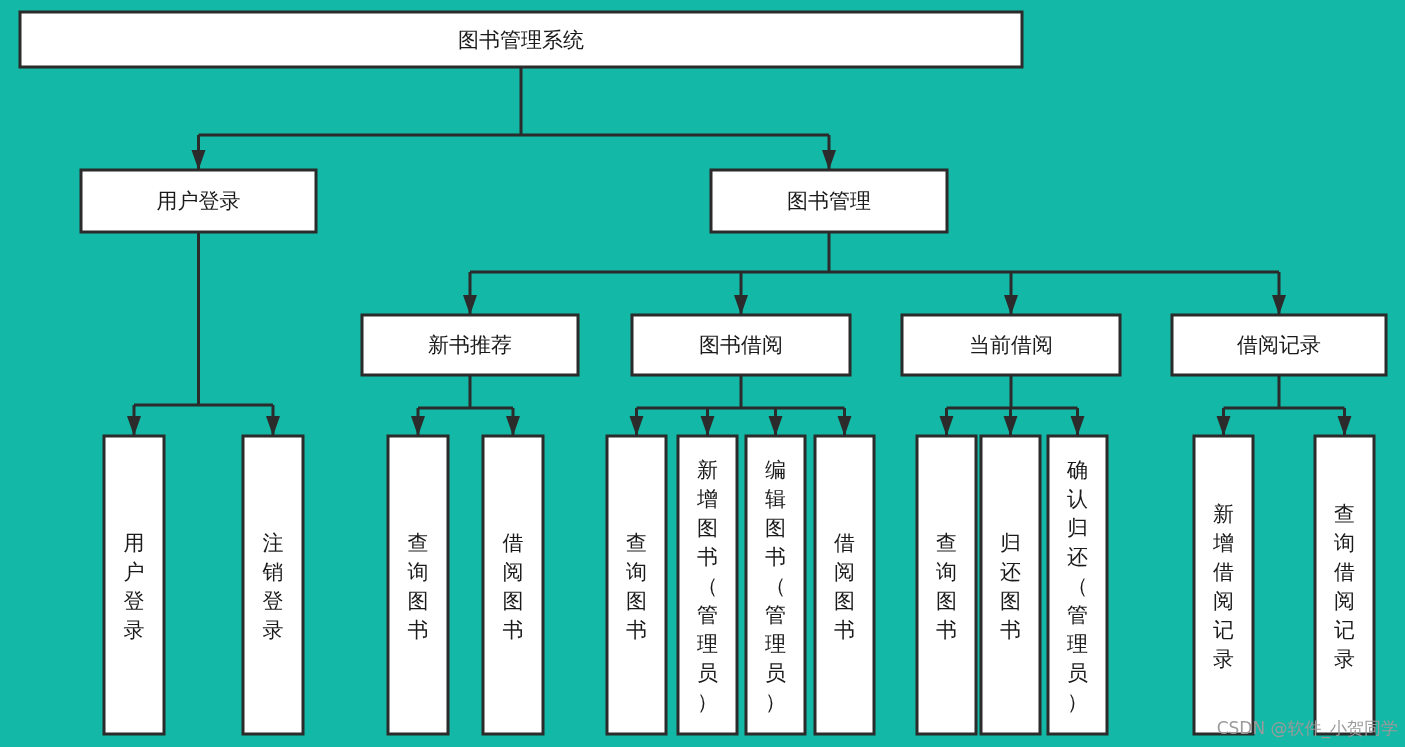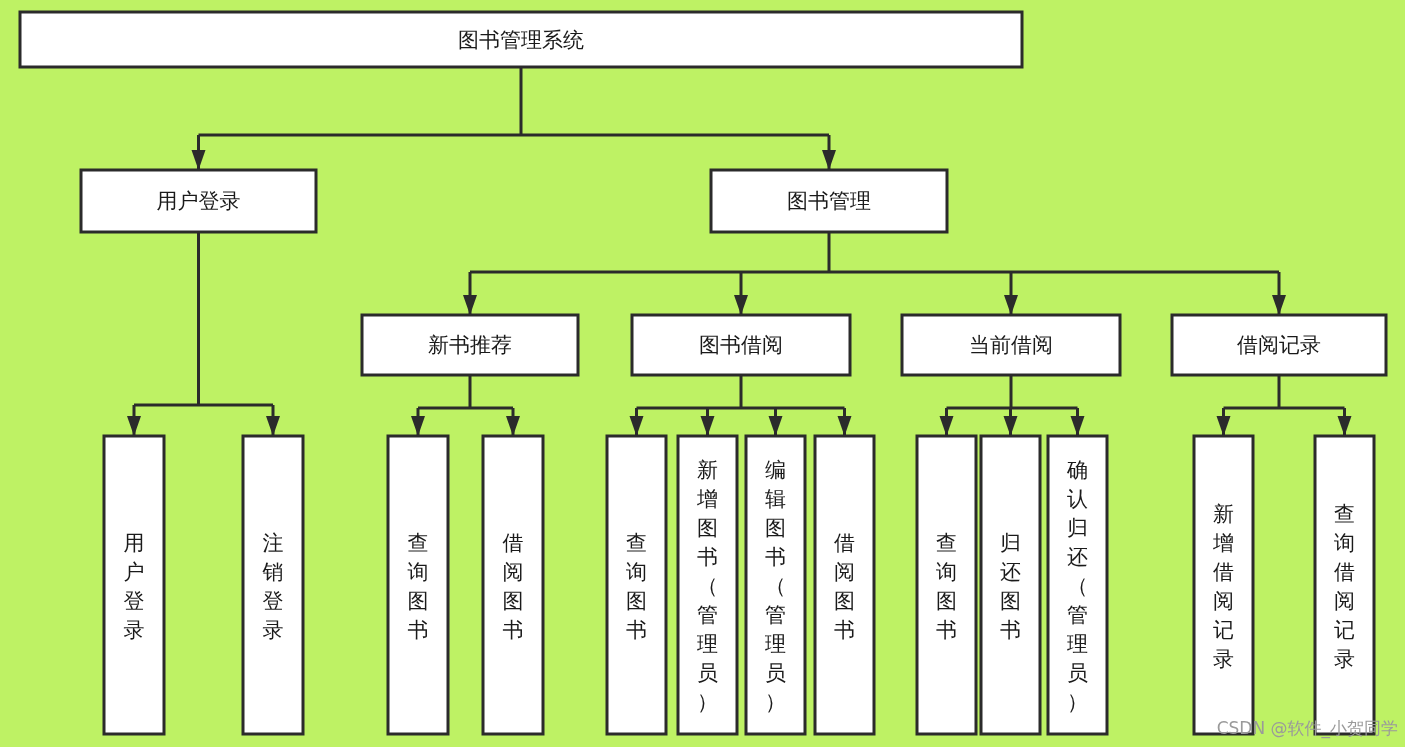--- a/index.html
+++ b/index.html
@@ -11,21 +11,21 @@
     width: 1405px;
     height: 747px;
     font-family: "DejaVu Sans", "Liberation Sans", sans-serif;
     overflow: hidden;
     position: relative;
   }
   #diagram-root {
     position: relative;
     width: 1405px;
     height: 747px;
-    background: #bef264;
+    background: #14b8a6;
   }
   svg.diagram-canvas {
     position: absolute;
     left: 0;
     top: 0;
     width: 1405px;
     height: 747px;
   }
   .node-box {
     fill: #ffffff;

